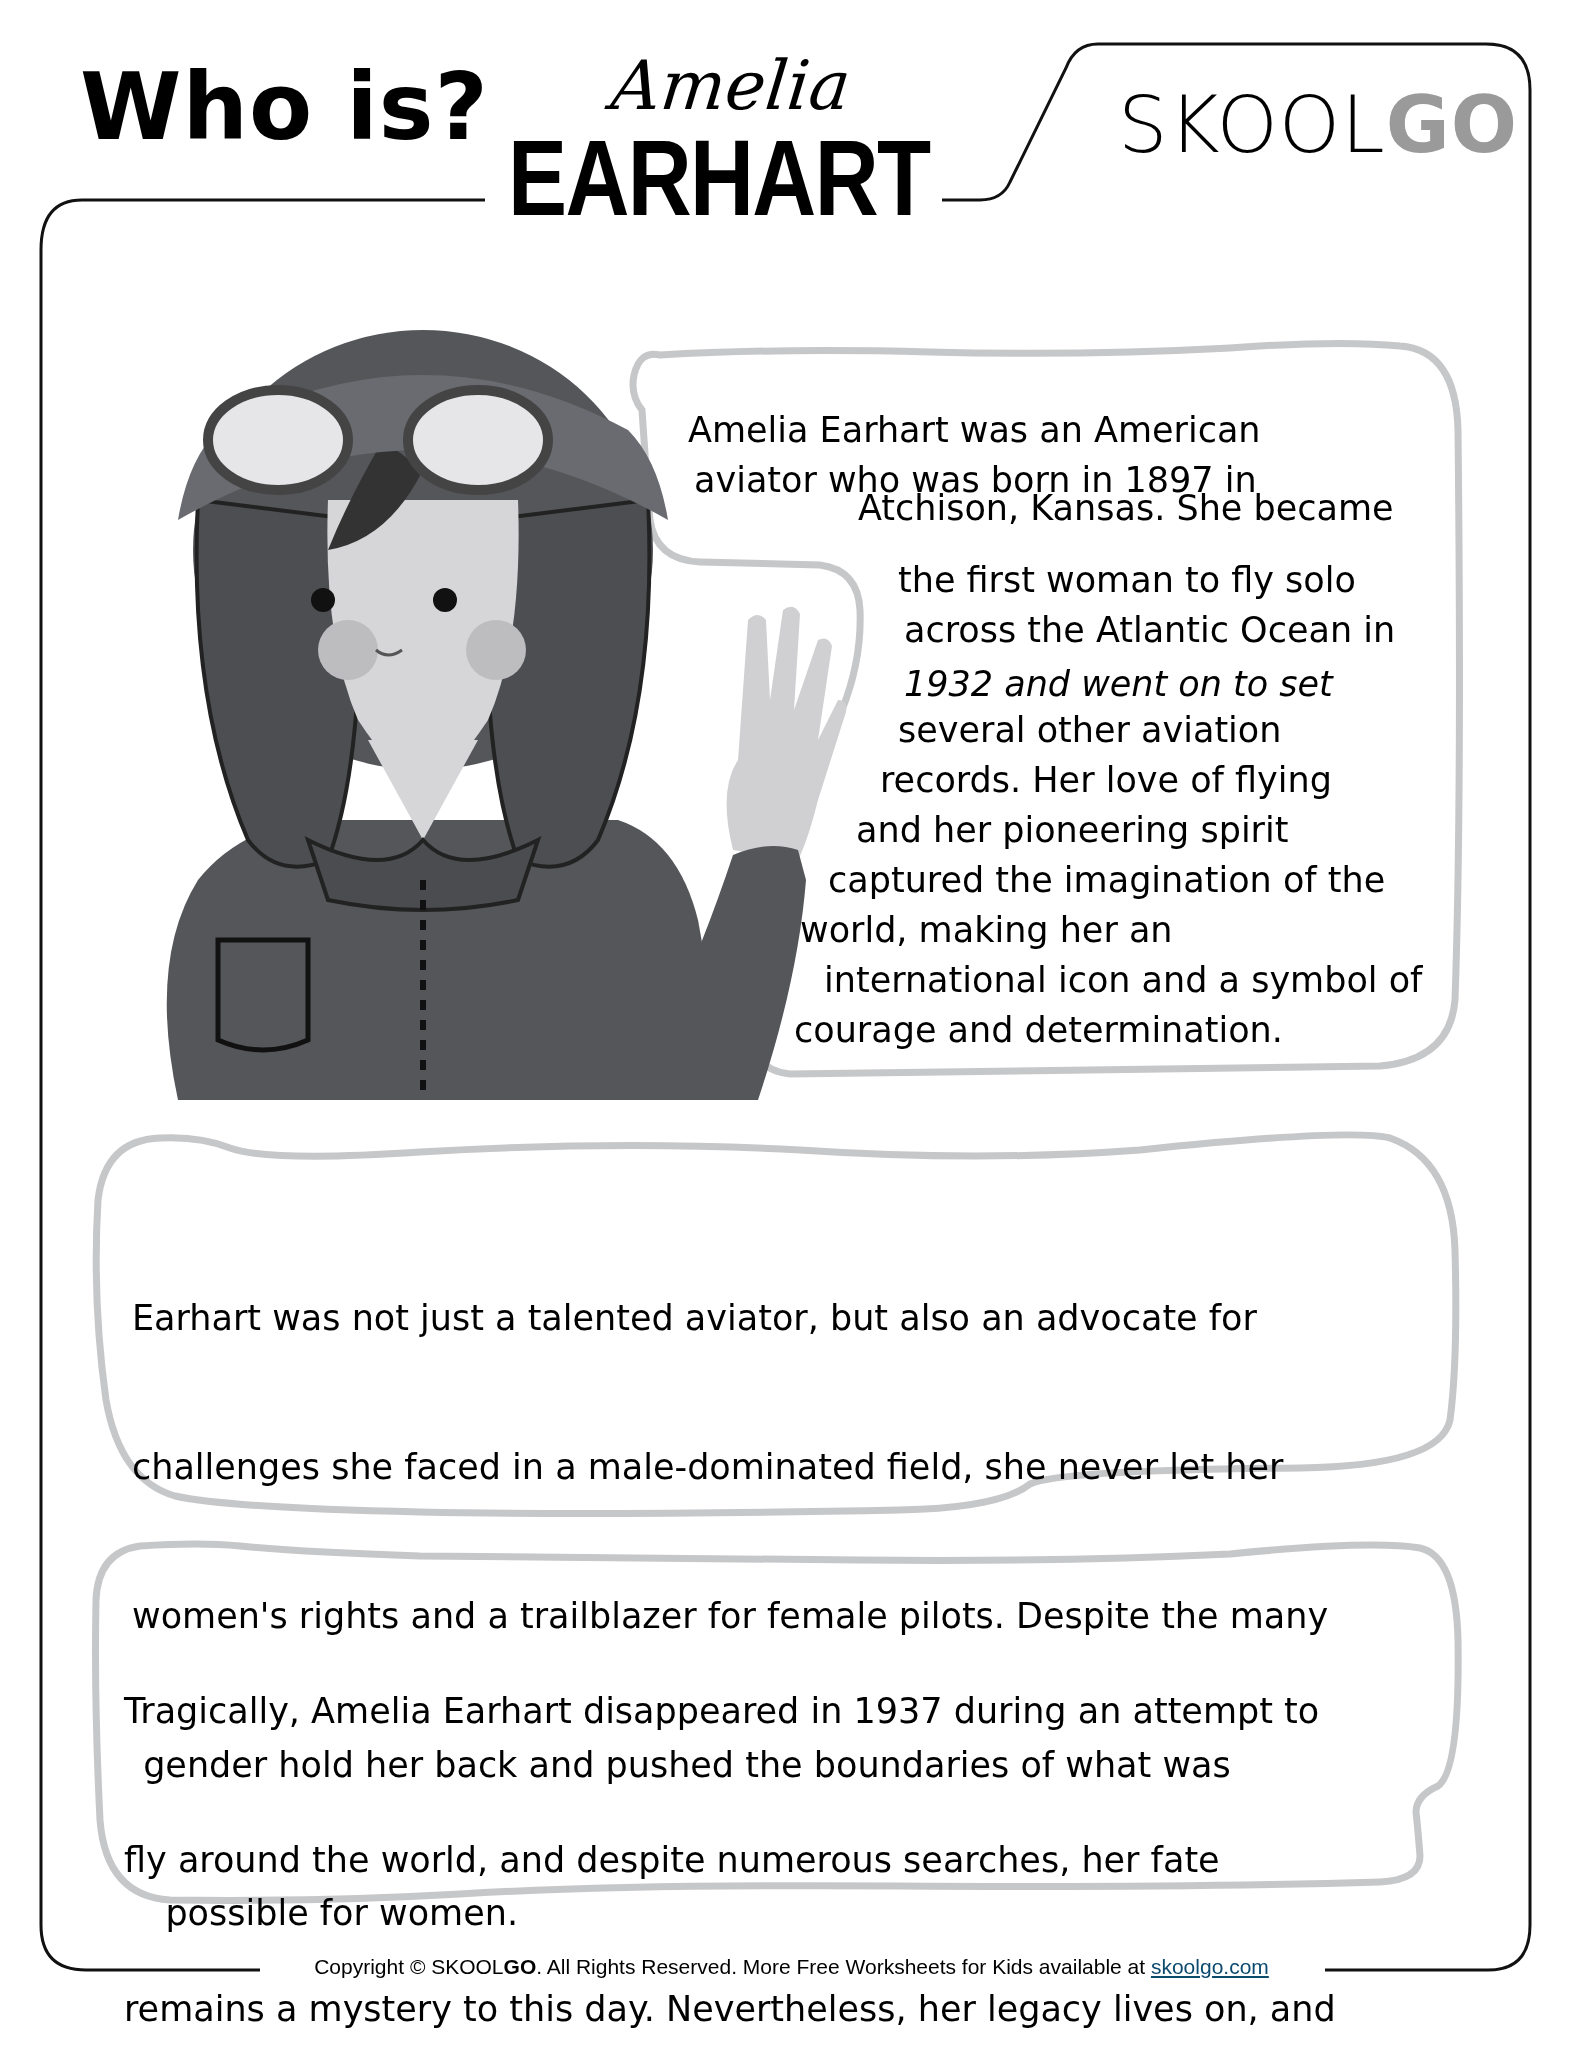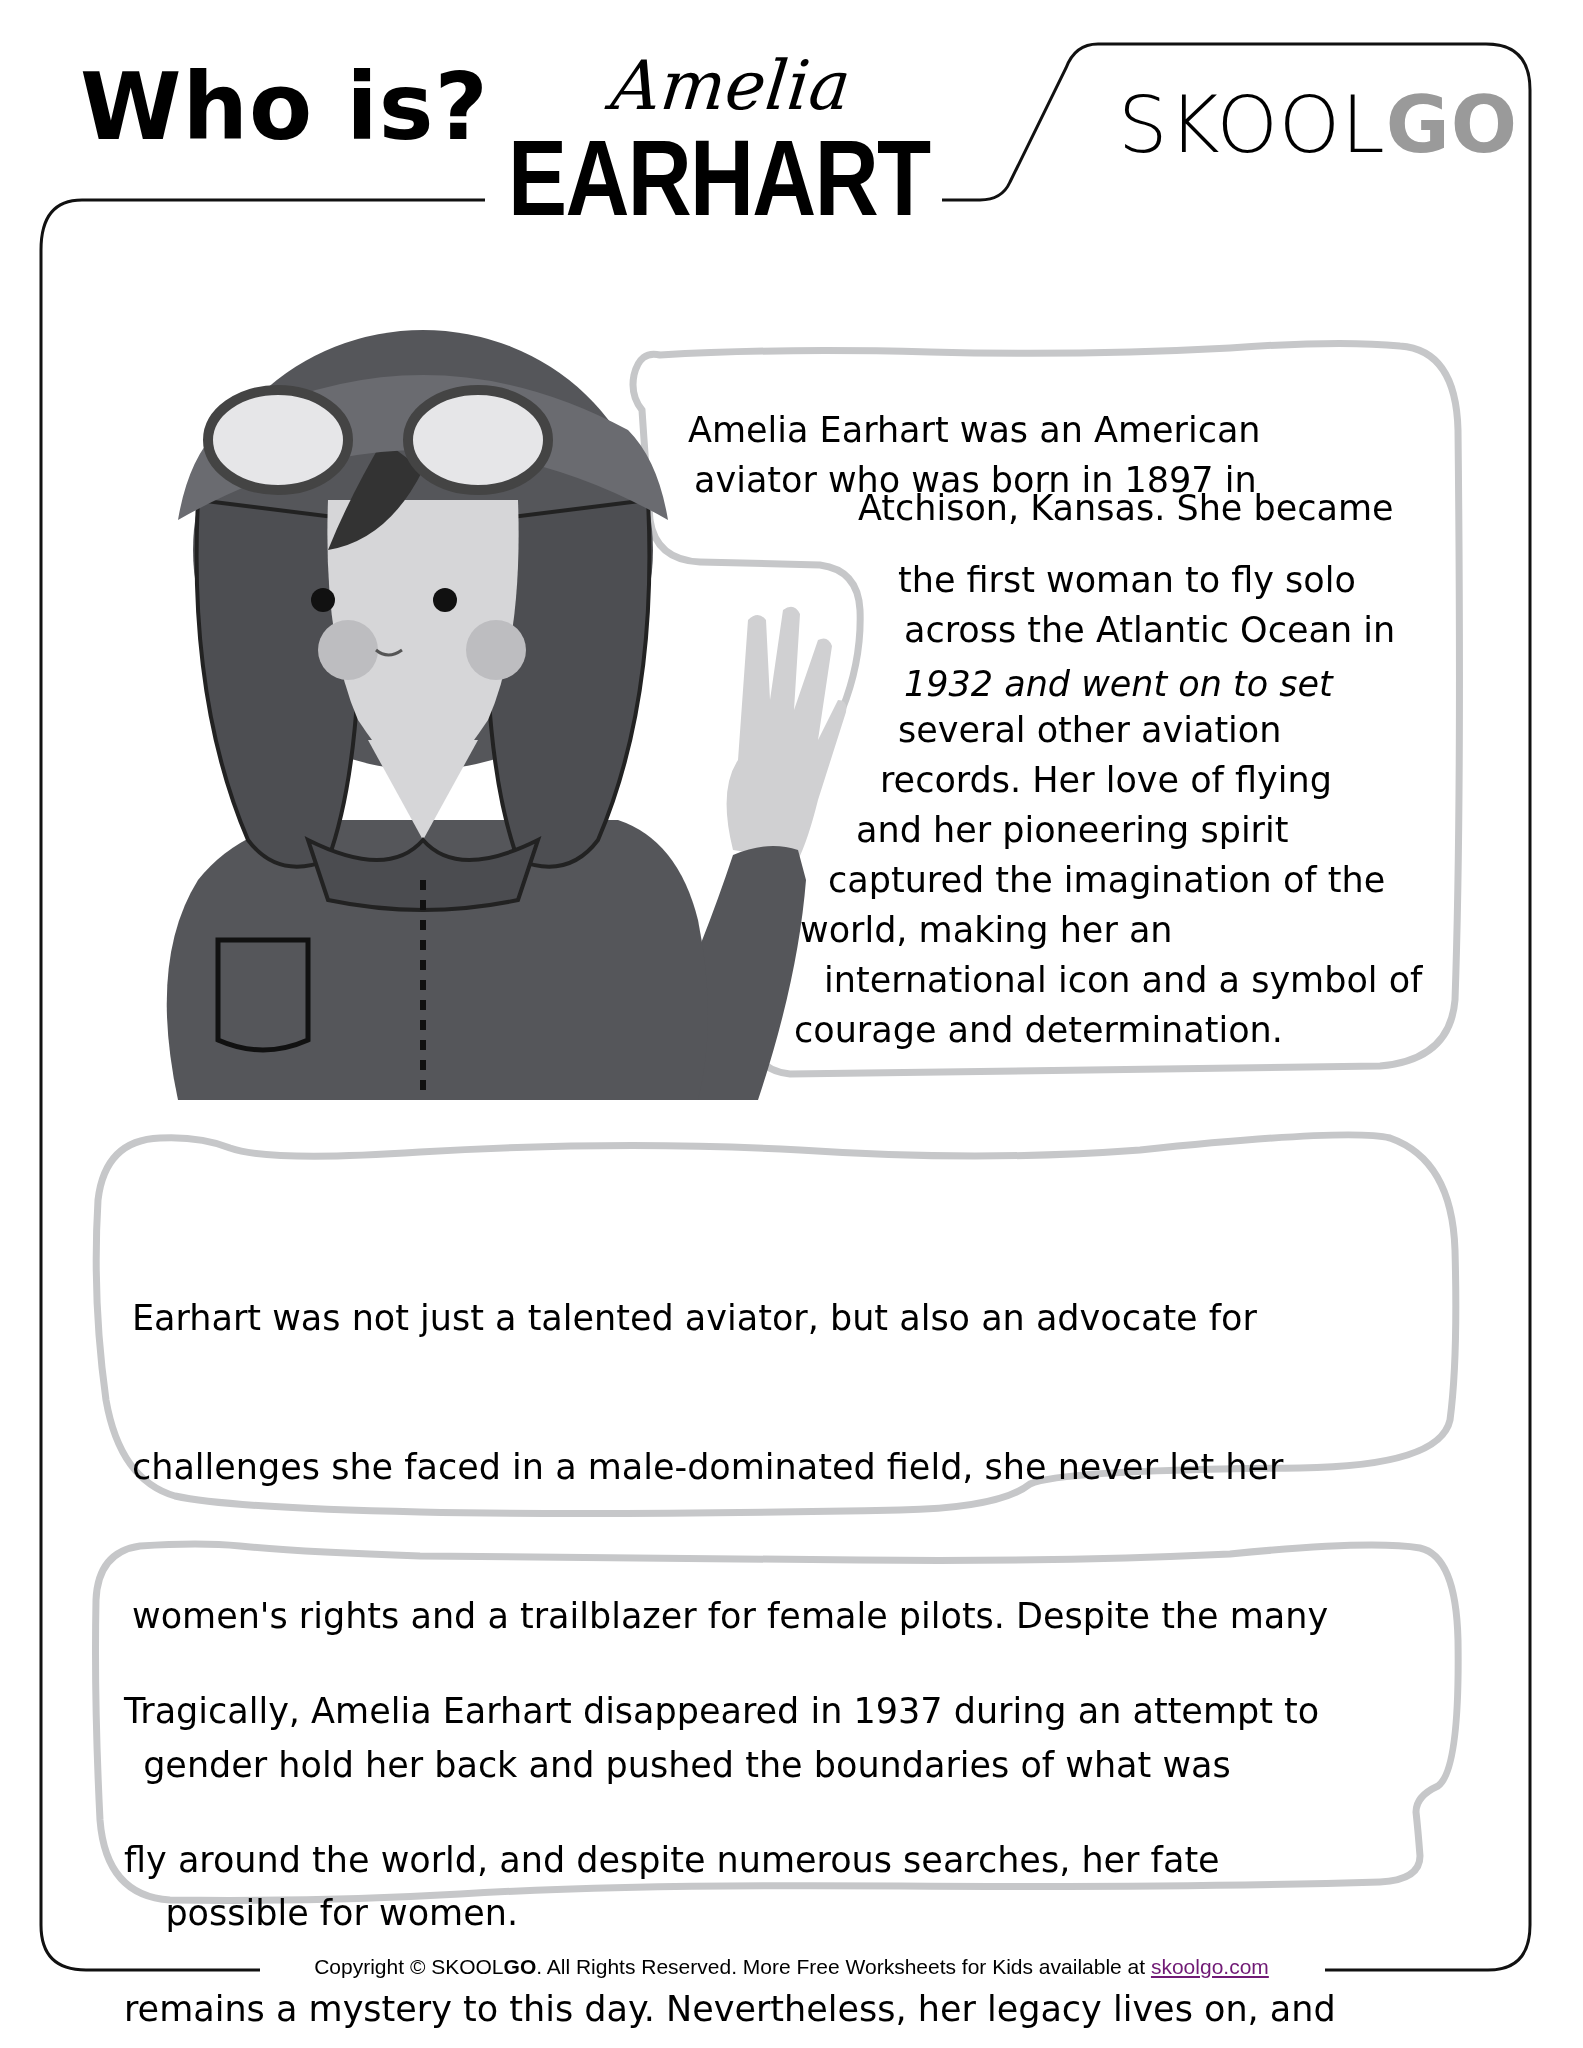--- a/index.html
+++ b/index.html
@@ -114,14 +114,14 @@
 
 <div class="abs bubble-text p3">
   <div>Tragically, Amelia Earhart disappeared in 1937 during an attempt to</div>
   <div>fly around the world, and despite numerous searches, her fate</div>
   <div>remains a mystery to this day. Nevertheless, her legacy lives on, and</div>
   
   
 </div>
 
 <div class="abs footer">
-  <span class="inner"><span>Copyright © SKOOL</span><span class="brand-go">GO</span><span>. All Rights Reserved. More Free Worksheets for Kids available at </span><a class="link" style="color:#701a75;">skoolgo.com</a></span>
+  <span class="inner"><span>Copyright © SKOOL</span><span class="brand-go">GO</span><span>. All Rights Reserved. More Free Worksheets for Kids available at </span><a class="link" style="color:#0c4a6e;">skoolgo.com</a></span>
 </div>
 
 </body></html>

